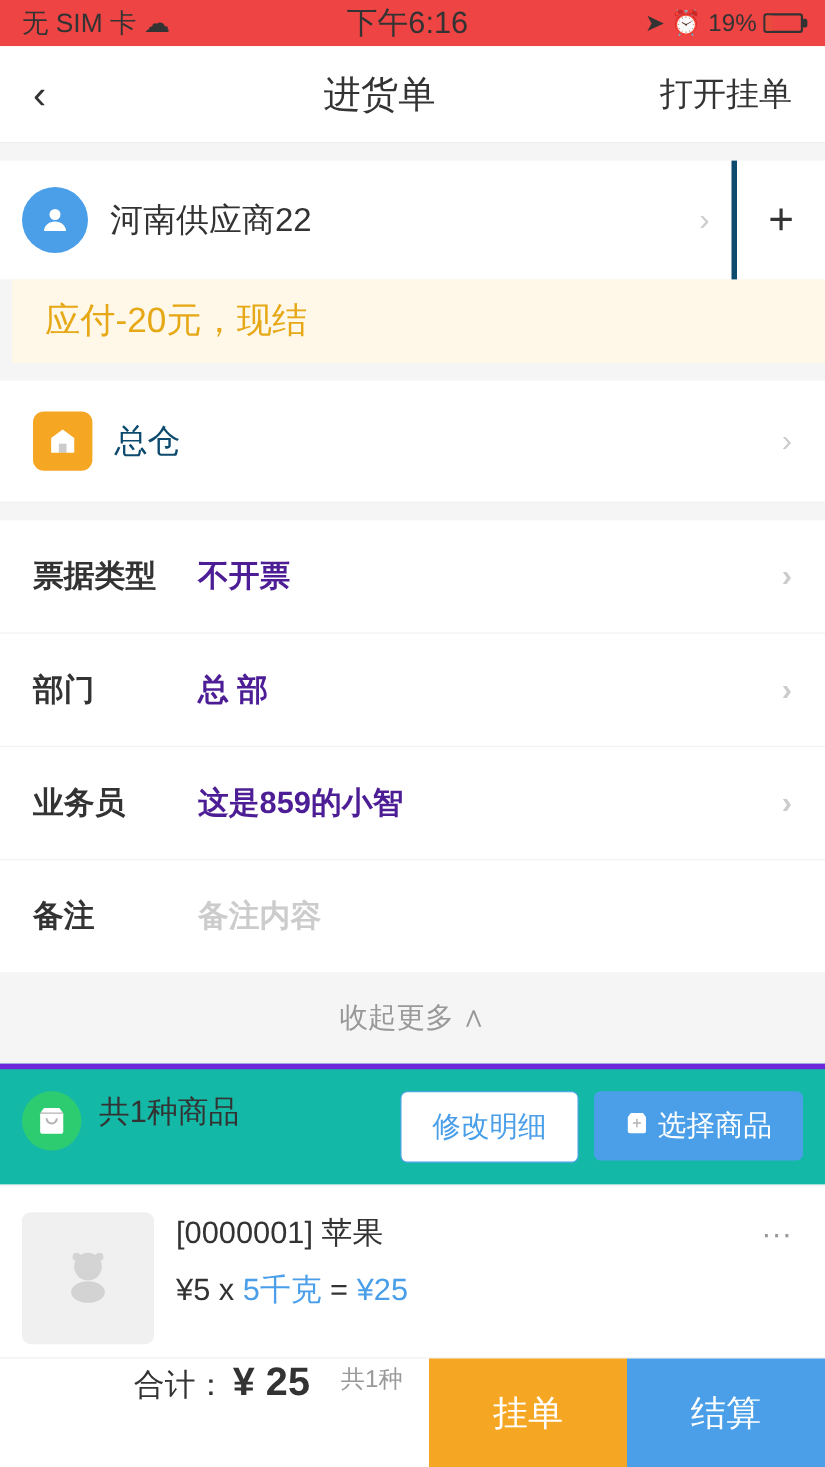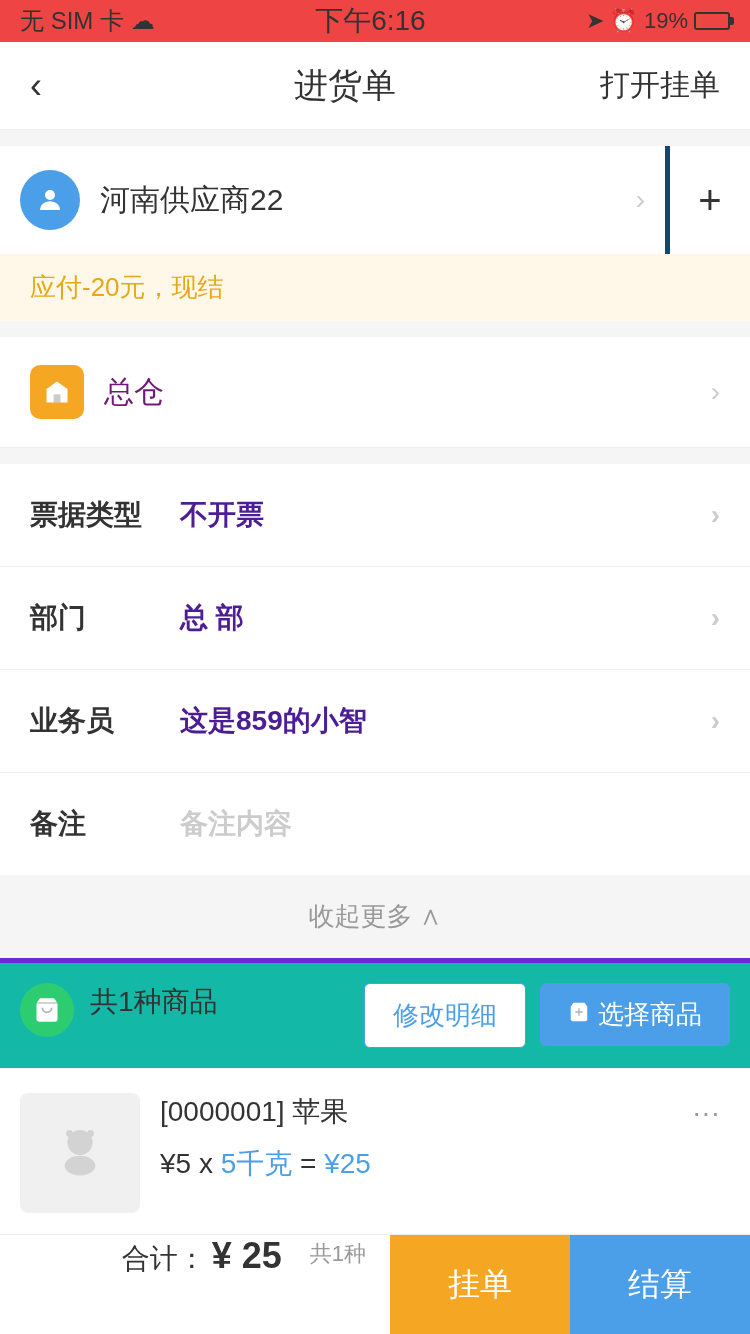--- a/index.html
+++ b/index.html
@@ -117,22 +117,23 @@
       justify-content: center;
       font-size: 40px;
       color: #333;
       cursor: pointer;
     }
 
     
     .notice-bar {
       background: #fff8e8;
       padding: 16px 30px;
-      font-size: 26px;
+      font-size: 32px;
       color: #e6a817;
+      margin-left: 11px;
     }
 
     
     .row-item {
       background: #fff;
       display: flex;
       align-items: center;
       padding: 28px 30px;
       border-bottom: 1px solid #f0f0f0;
       margin-top: 16px;
@@ -144,21 +145,21 @@
       background: #f5a623;
       display: flex; align-items: center; justify-content: center;
       color: #fff;
       font-size: 28px;
       margin-right: 20px;
       flex-shrink: 0;
     }
     .row-label {
       flex: 1;
       font-size: 30px;
-      color: #701a75;
+      color: #0c4a6e;
     }
 
     
     .form-section {
       background: #fff;
       margin-top: 16px;
     }
     .form-row {
       display: flex;
       align-items: center;

